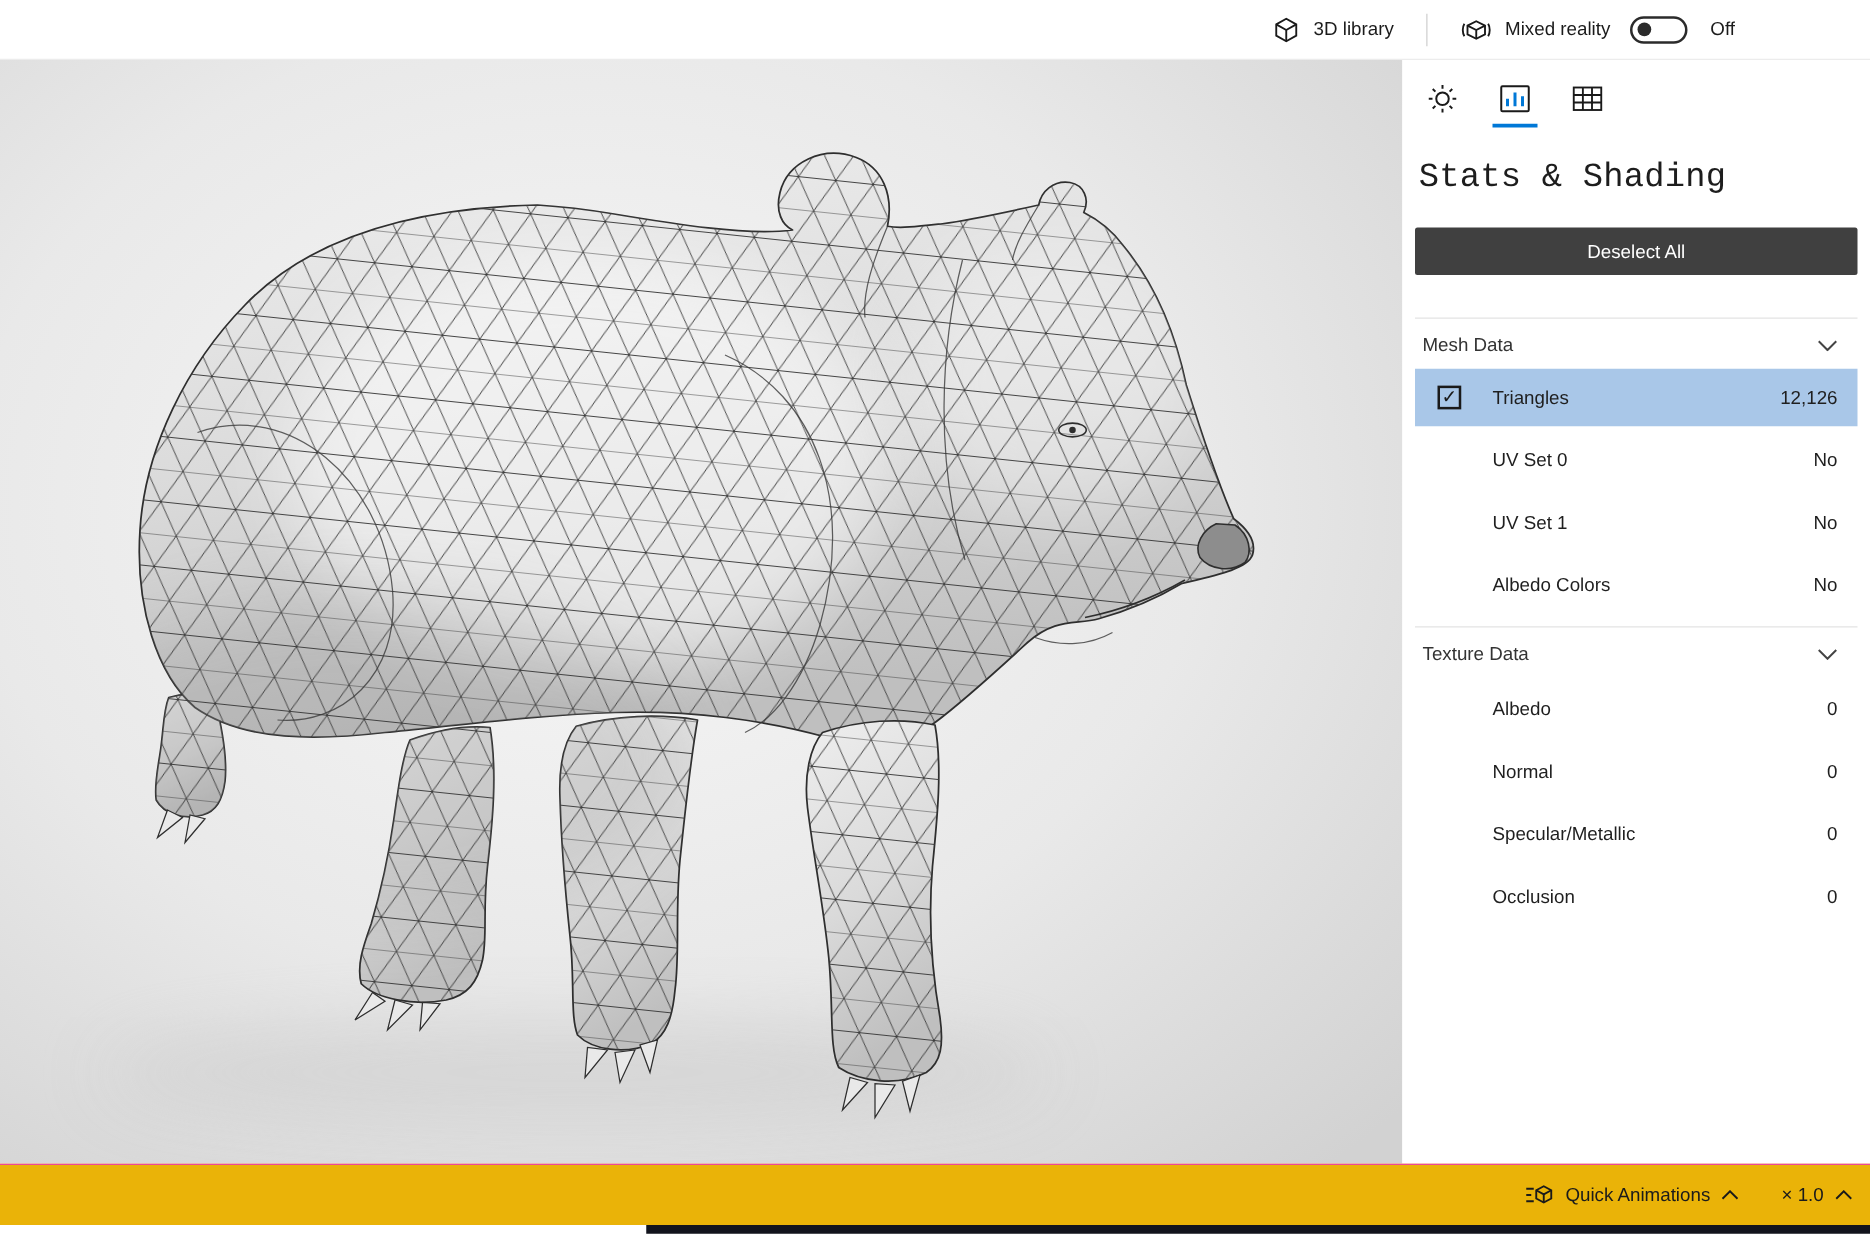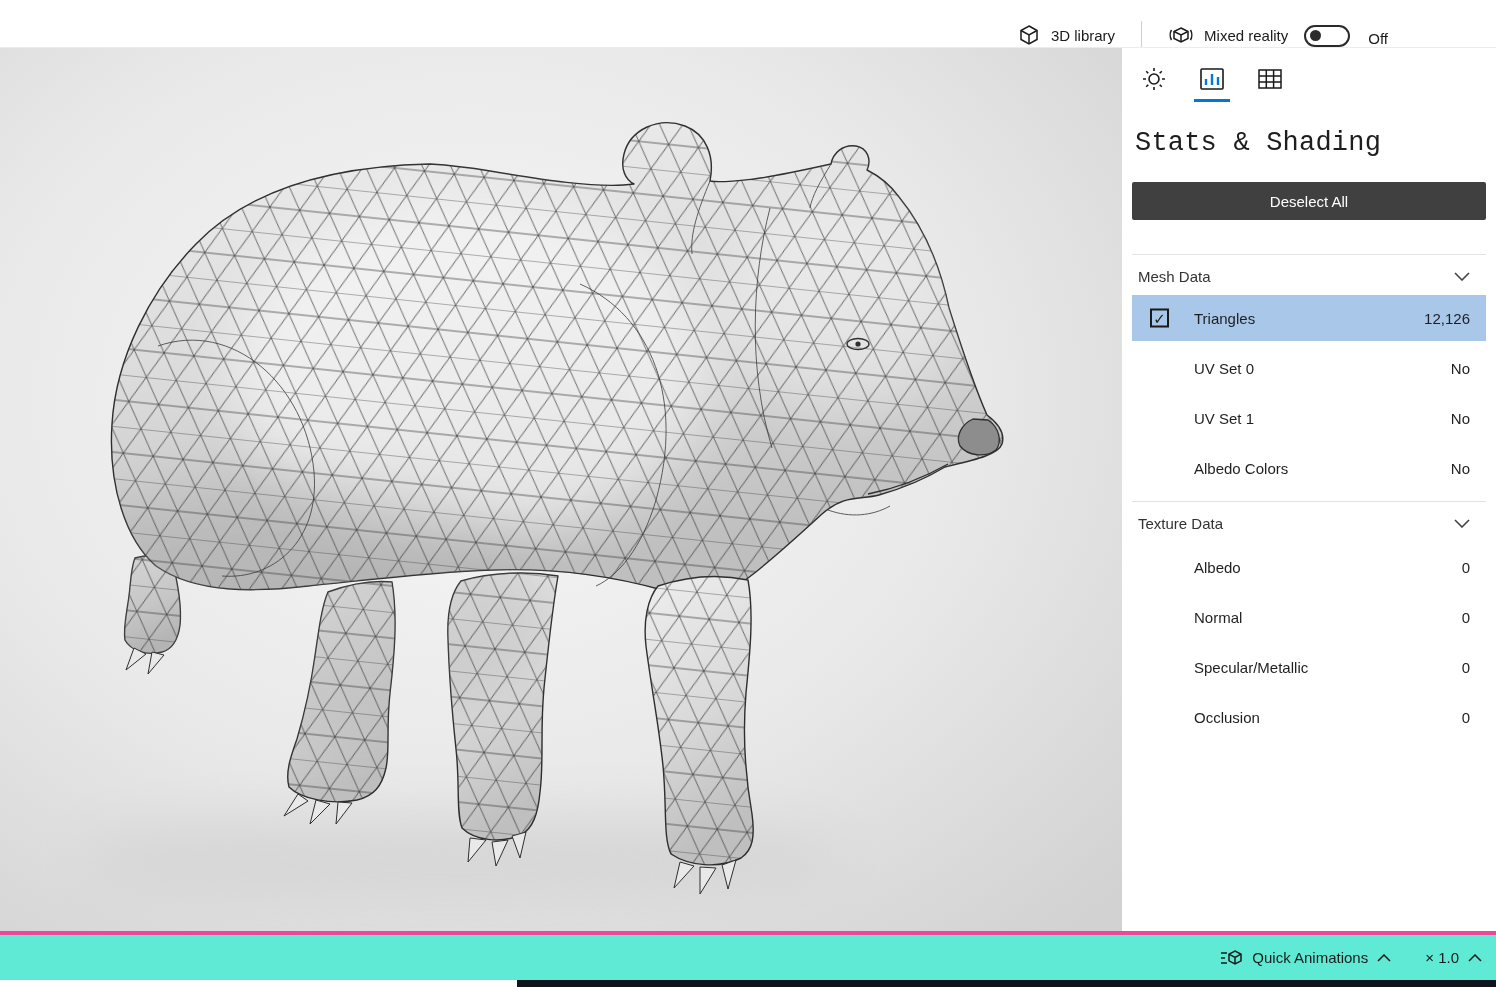--- a/index.html
+++ b/index.html
@@ -1,18 +1,18 @@
 <!DOCTYPE html>
 <html><head>
 <meta charset="utf-8">
 <style>
   html,body{margin:0;padding:0;width:1496px;height:987px;overflow:hidden;
     font-family:"Liberation Sans","DejaVu Sans",sans-serif;background:#fff;}
   .topbar{position:absolute;top:0;left:0;width:1496px;height:48px;background:#fff;
-    border-bottom:1px solid #ececec;display:flex;align-items:flex-end;justify-content:flex-end;
+    border-bottom:1px solid #ececec;display:flex;align-items:center;justify-content:flex-end;
     padding-right:108px;box-sizing:border-box;gap:0;}
   .tb-item{display:flex;align-items:center;gap:10px;font-size:15px;color:#1b1b1b;cursor:default;}
   .tb-sep{width:1px;height:26px;background:#cfcfcf;margin:0 26px;}
   .toggle{width:46px;height:22px;border:2px solid #2b2b2b;border-radius:12px;margin:0 18px 0 16px;
     position:relative;box-sizing:border-box;background:#fff;}
   .toggle .knob{position:absolute;left:4px;top:3px;width:11px;height:11px;border-radius:50%;background:#2b2b2b;}
   .viewport{position:absolute;top:48px;left:0;width:1122px;height:883px;}
   .panel{position:absolute;top:48px;left:1122px;width:374px;height:883px;background:#fff;box-sizing:border-box;}
   .tabs{display:flex;gap:22px;padding:18px 0 0 14px;}
   .tab{display:flex;flex-direction:column;align-items:center;gap:7px;cursor:pointer;}
@@ -25,22 +25,22 @@
   .sec-head{display:flex;align-items:center;justify-content:space-between;
     padding:13px 26px 4px 16px;font-size:15px;color:#333;}
   .rows{margin-top:6px;}
   .row{height:50px;margin:0 10px;display:flex;align-items:center;box-sizing:border-box;
     padding:0 16px 0 62px;font-size:15px;color:#1f1f1f;position:relative;cursor:pointer;}
   .row .val{margin-left:auto;}
   .row.selected{background:#a9c7e8;height:46px;margin:2px 10px;}
   .checkbox{position:absolute;left:18px;top:50%;transform:translateY(-50%);width:19px;height:19px;
     border:2px solid #1a1a1a;box-sizing:border-box;display:flex;align-items:center;justify-content:center;
     font-size:15px;line-height:1;color:#1a1a1a;background:transparent;}
-  .bottombar{position:absolute;top:931px;left:0;width:1496px;height:49px;background:#5eead4;
-    border-top:4px solid #ec4899;display:flex;align-items:center;justify-content:flex-end;
+  .bottombar{position:absolute;top:931px;left:0;width:1496px;height:49px;background:#eab308;
+    border-top:1px solid #ec4899;display:flex;align-items:center;justify-content:flex-end;
     padding-right:14px;box-sizing:border-box;}
   .bb-item{display:flex;align-items:center;gap:9px;font-size:15px;color:#1b1b1b;cursor:pointer;}
   .bb-gap{width:34px;}
   .taskbar-strip{position:absolute;left:517px;top:980px;width:979px;height:7px;background:#12141d;}
   svg{display:block;}
   .icon{display:inline-flex;align-items:center;justify-content:center;}
 </style>
 </head>
 <body>
 

